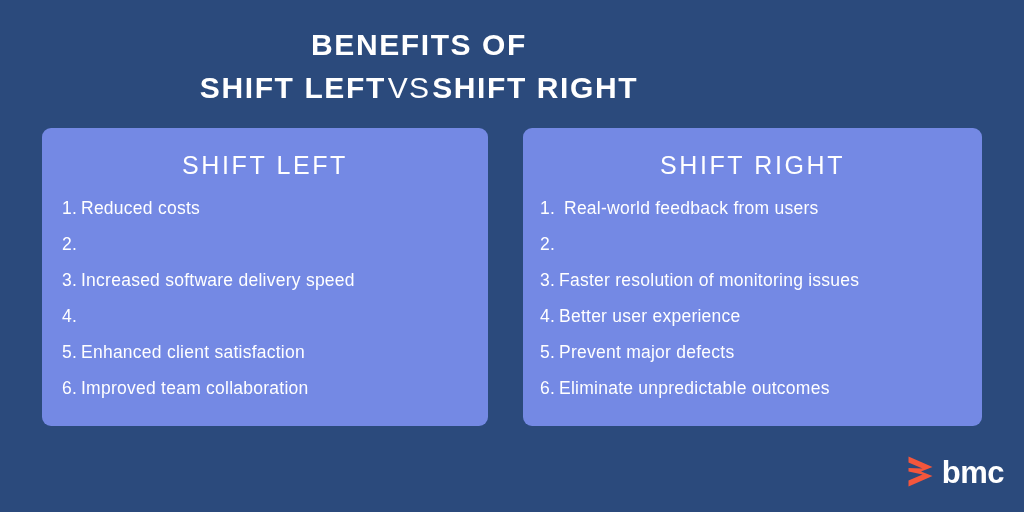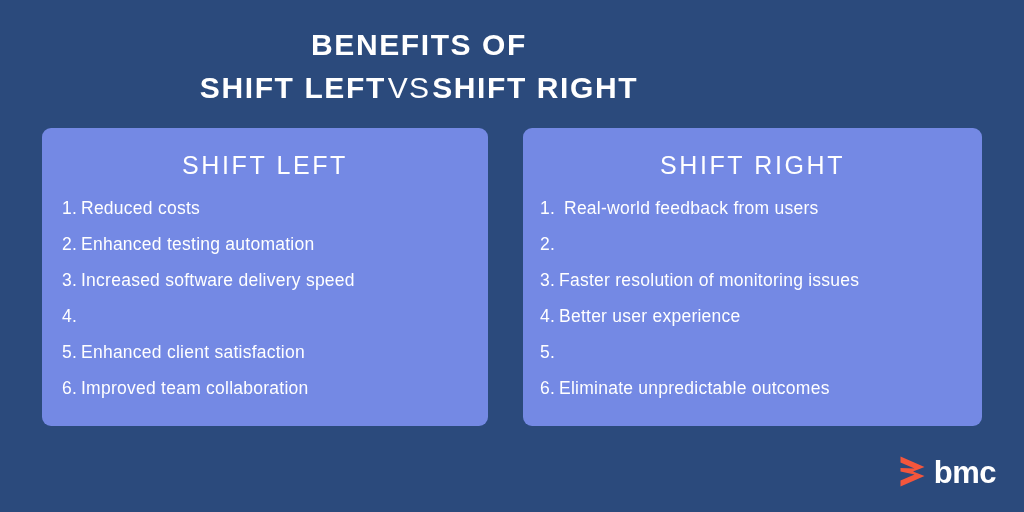--- a/index.html
+++ b/index.html
@@ -119,21 +119,21 @@
   }
   .card--right .list-num { min-width: 19px; }
   .card--right .card-list li:first-child .list-num { min-width: 24px; }
   .list-text {
     flex: 0 1 auto;
   }
 
   
   .logo {
     position: absolute;
-    right: 28px;
+    right: 20px;
     bottom: 25px;
     display: flex;
     align-items: center;
     gap: 7px;
   }
   .logo-mark {
     width: 27px;
     height: 31px;
     display: block;
   }
@@ -163,21 +163,20 @@
 
     <section class="card card--left">
       <h2 class="card-title">SHIFT LEFT</h2>
       <ul class="card-list">
         <li>
           <span class="list-num">1.</span>
           <span class="list-text">Reduced costs</span>
         </li>
         <li>
           <span class="list-num">2.</span>
-          <span class="list-text">Enhanced testing automation</span>
         </li>
         <li>
           <span class="list-num">3.</span>
           <span class="list-text">Increased software delivery speed</span>
         </li>
         <li>
           <span class="list-num">4.</span>
         </li>
         <li>
           <span class="list-num">5.</span>
@@ -203,20 +202,21 @@
         <li>
           <span class="list-num">3.</span>
           <span class="list-text">Faster resolution of monitoring issues</span>
         </li>
         <li>
           <span class="list-num">4.</span>
           <span class="list-text">Better user experience</span>
         </li>
         <li>
           <span class="list-num">5.</span>
+          <span class="list-text">Prevent major defects</span>
         </li>
         <li>
           <span class="list-num">6.</span>
           <span class="list-text">Eliminate unpredictable outcomes</span>
         </li>
       </ul>
     </section>
 
   </div>
 

